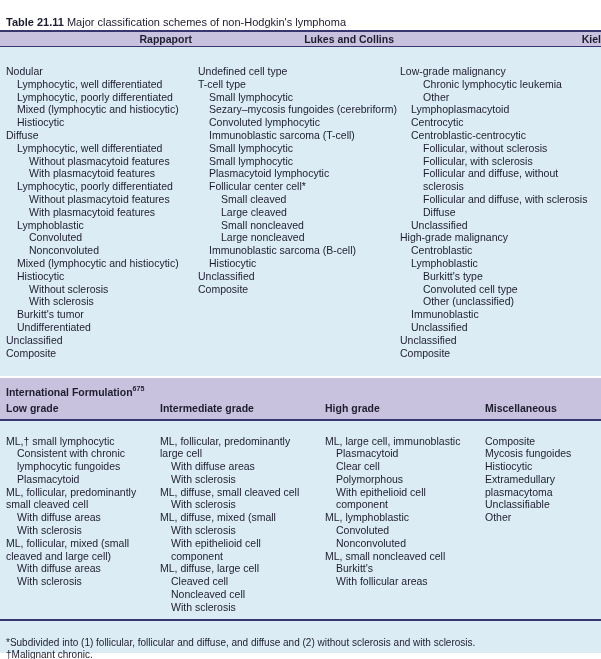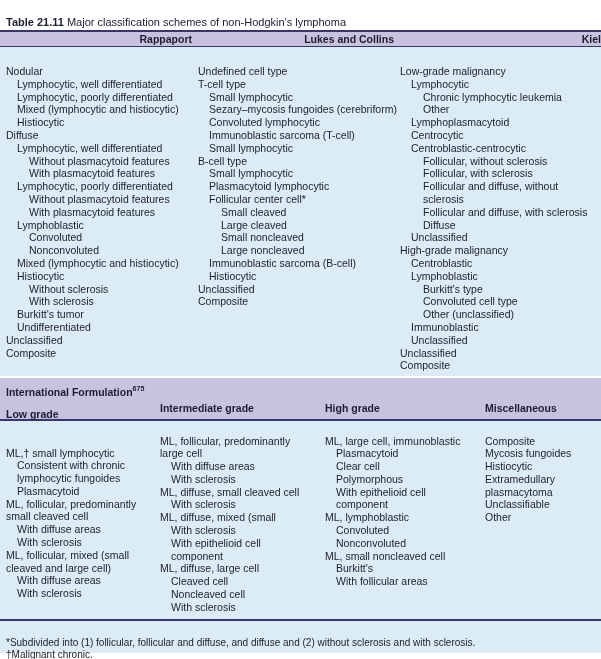--- a/index.html
+++ b/index.html
@@ -31,21 +31,21 @@
   .band2 .hdr-row{height:15px;}
   .cols{display:flex;background:var(--body);}
   .body1{height:329px;padding-top:18px;}
   .body2{height:198px;padding-top:14px;}
   .col{padding-left:6px;overflow:visible;}
   
   .s1-c1{width:192px;}
   .s1-c2{width:202px;}
   .s1-c3{flex:1;}
   
-  .s2-c1{width:154px;margin-top:12px;}
+  .s2-c1{width:154px;}
   .s2-c2{width:165px;}
   .s2-c3{width:160px;}
   .s2-c4{flex:1;}
   .line{font-size:10.5px;line-height:12.8px;white-space:nowrap;}
   .ind0{margin-left:0;}
   .ind1{margin-left:11px;}
   .ind2{margin-left:23px;}
   .footnotes{
     background:var(--body);
     height:30px;padding:16px 6px;
@@ -101,36 +101,34 @@
         <div class="line ind0">Composite</div>
       </div>
     <div class="col s1-c2">
         <div class="line ind0">Undefined cell type</div>
         <div class="line ind0">T-cell type</div>
         <div class="line ind1">Small lymphocytic</div>
         <div class="line ind1">Sezary–mycosis fungoides (cerebriform)</div>
         <div class="line ind1">Convoluted lymphocytic</div>
         <div class="line ind1">Immunoblastic sarcoma (T-cell)</div>
         <div class="line ind1">Small lymphocytic</div>
-        <div class="line ind0">B-cell type</div>
         <div class="line ind1">Small lymphocytic</div>
         <div class="line ind1">Plasmacytoid lymphocytic</div>
         <div class="line ind1">Follicular center cell*</div>
         <div class="line ind2">Small cleaved</div>
         <div class="line ind2">Large cleaved</div>
         <div class="line ind2">Small noncleaved</div>
         <div class="line ind2">Large noncleaved</div>
         <div class="line ind1">Immunoblastic sarcoma (B-cell)</div>
         <div class="line ind1">Histiocytic</div>
         <div class="line ind0">Unclassified</div>
         <div class="line ind0">Composite</div>
       </div>
     <div class="col s1-c3">
         <div class="line ind0">Low-grade malignancy</div>
-        <div class="line ind1">Lymphocytic</div>
         <div class="line ind2">Chronic lymphocytic leukemia</div>
         <div class="line ind2">Other</div>
         <div class="line ind1">Lymphoplasmacytoid</div>
         <div class="line ind1">Centrocytic</div>
         <div class="line ind1">Centroblastic-centrocytic</div>
         <div class="line ind2">Follicular, without sclerosis</div>
         <div class="line ind2">Follicular, with sclerosis</div>
         <div class="line ind2">Follicular and diffuse, without</div>
         <div class="line ind2">sclerosis</div>
         <div class="line ind2">Follicular and diffuse, with sclerosis</div>

